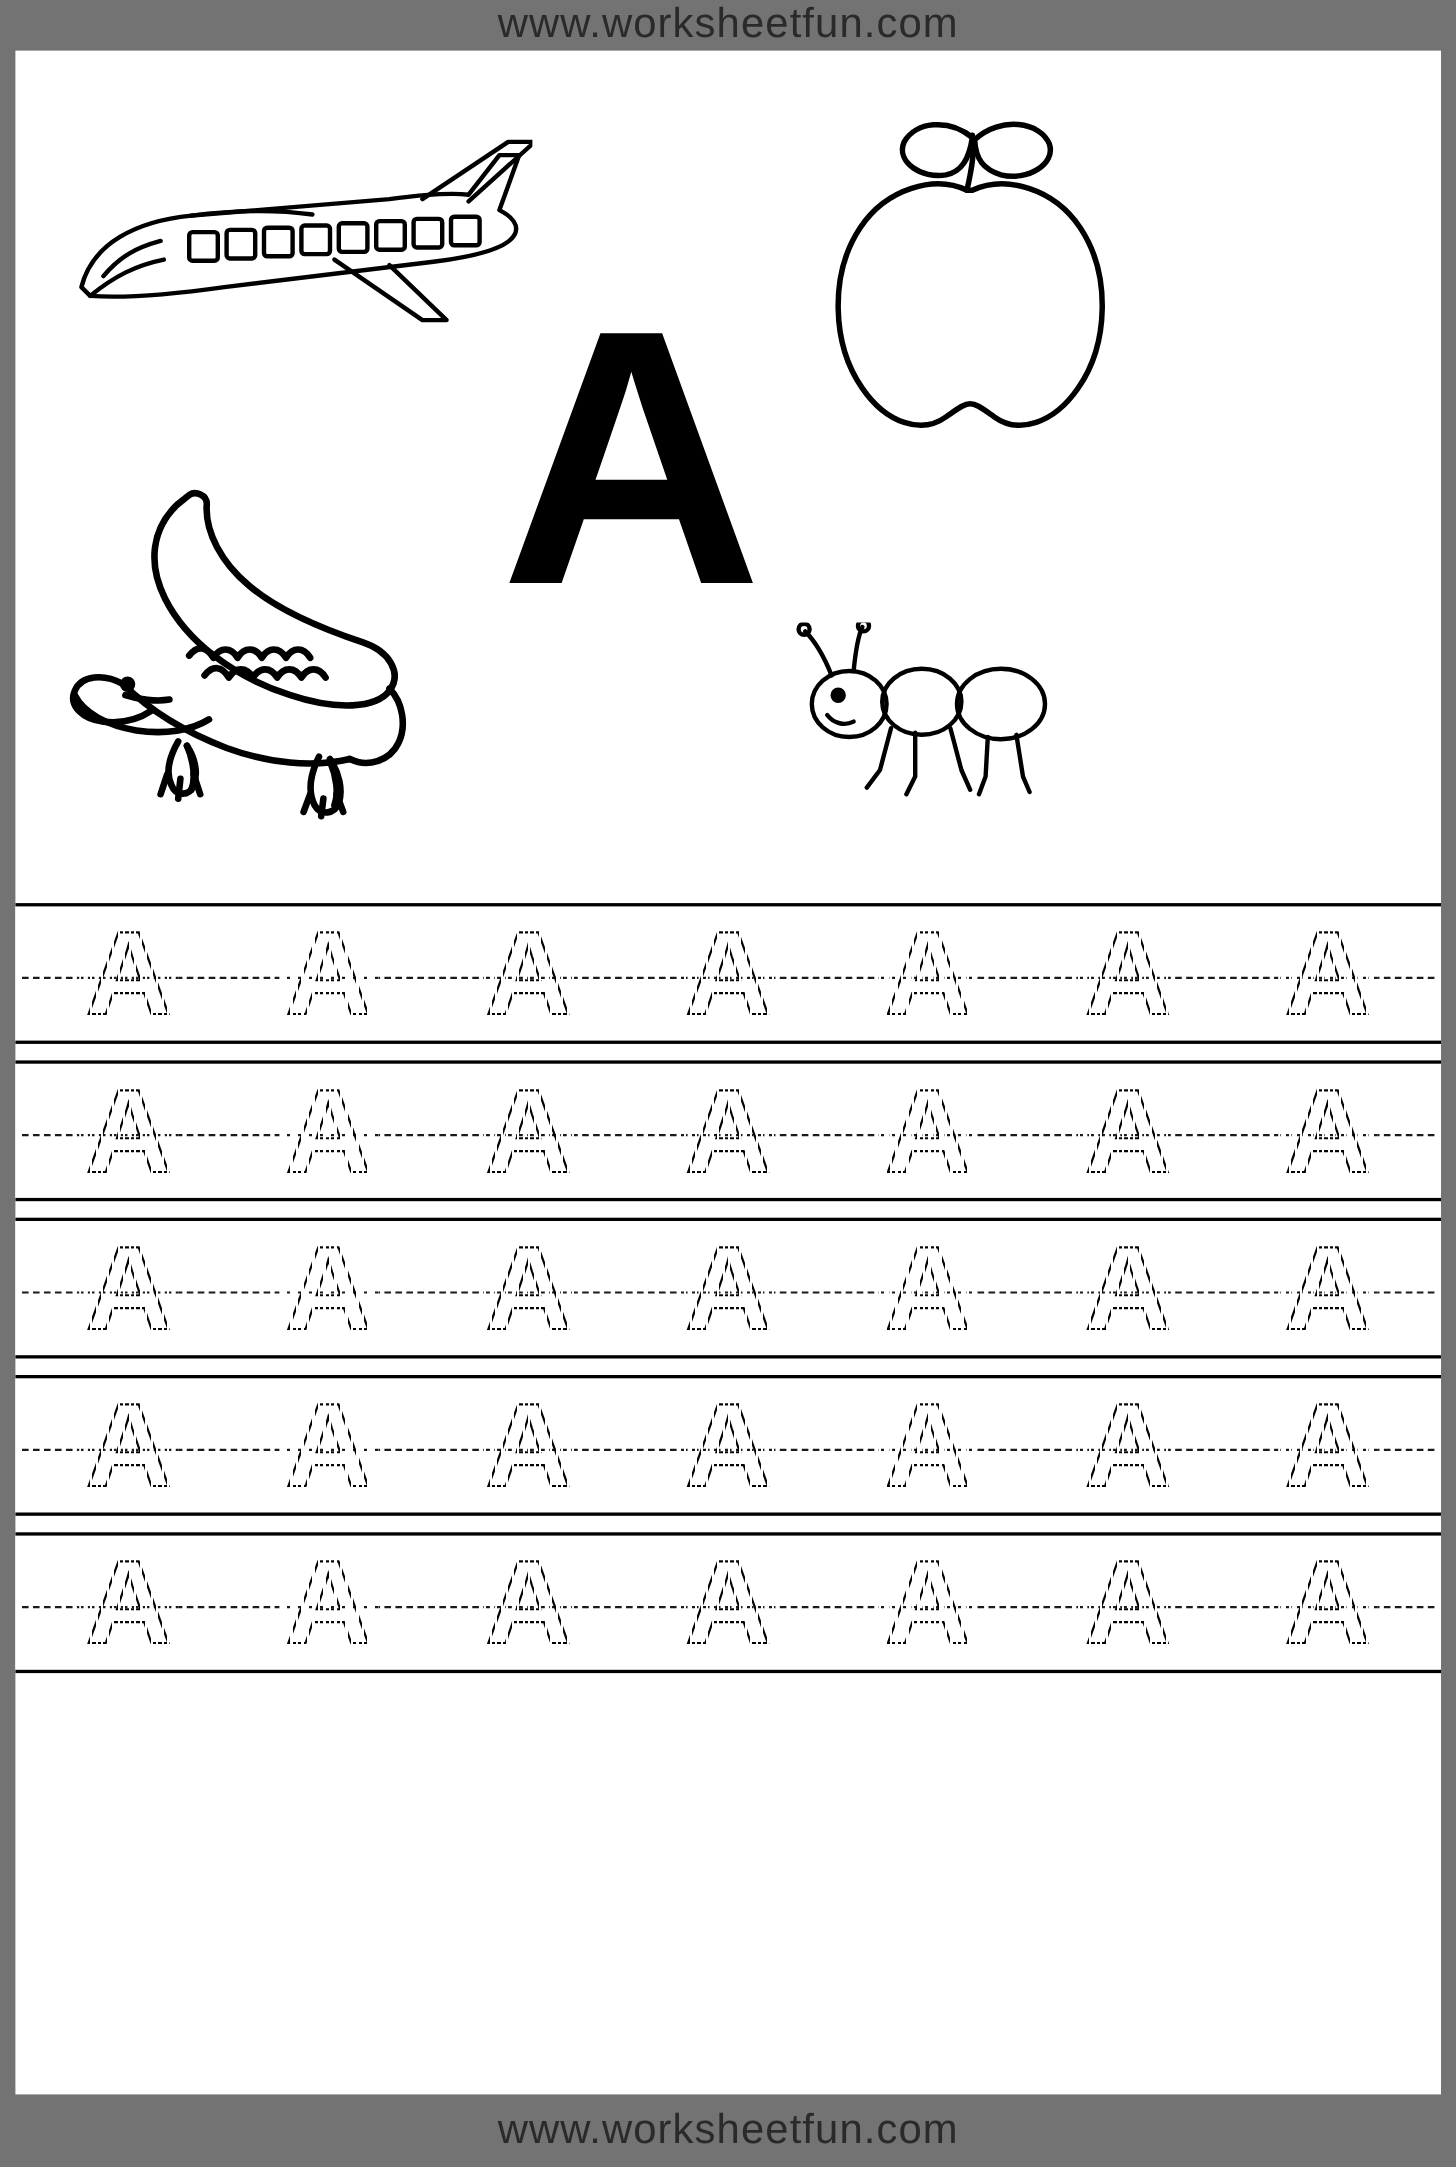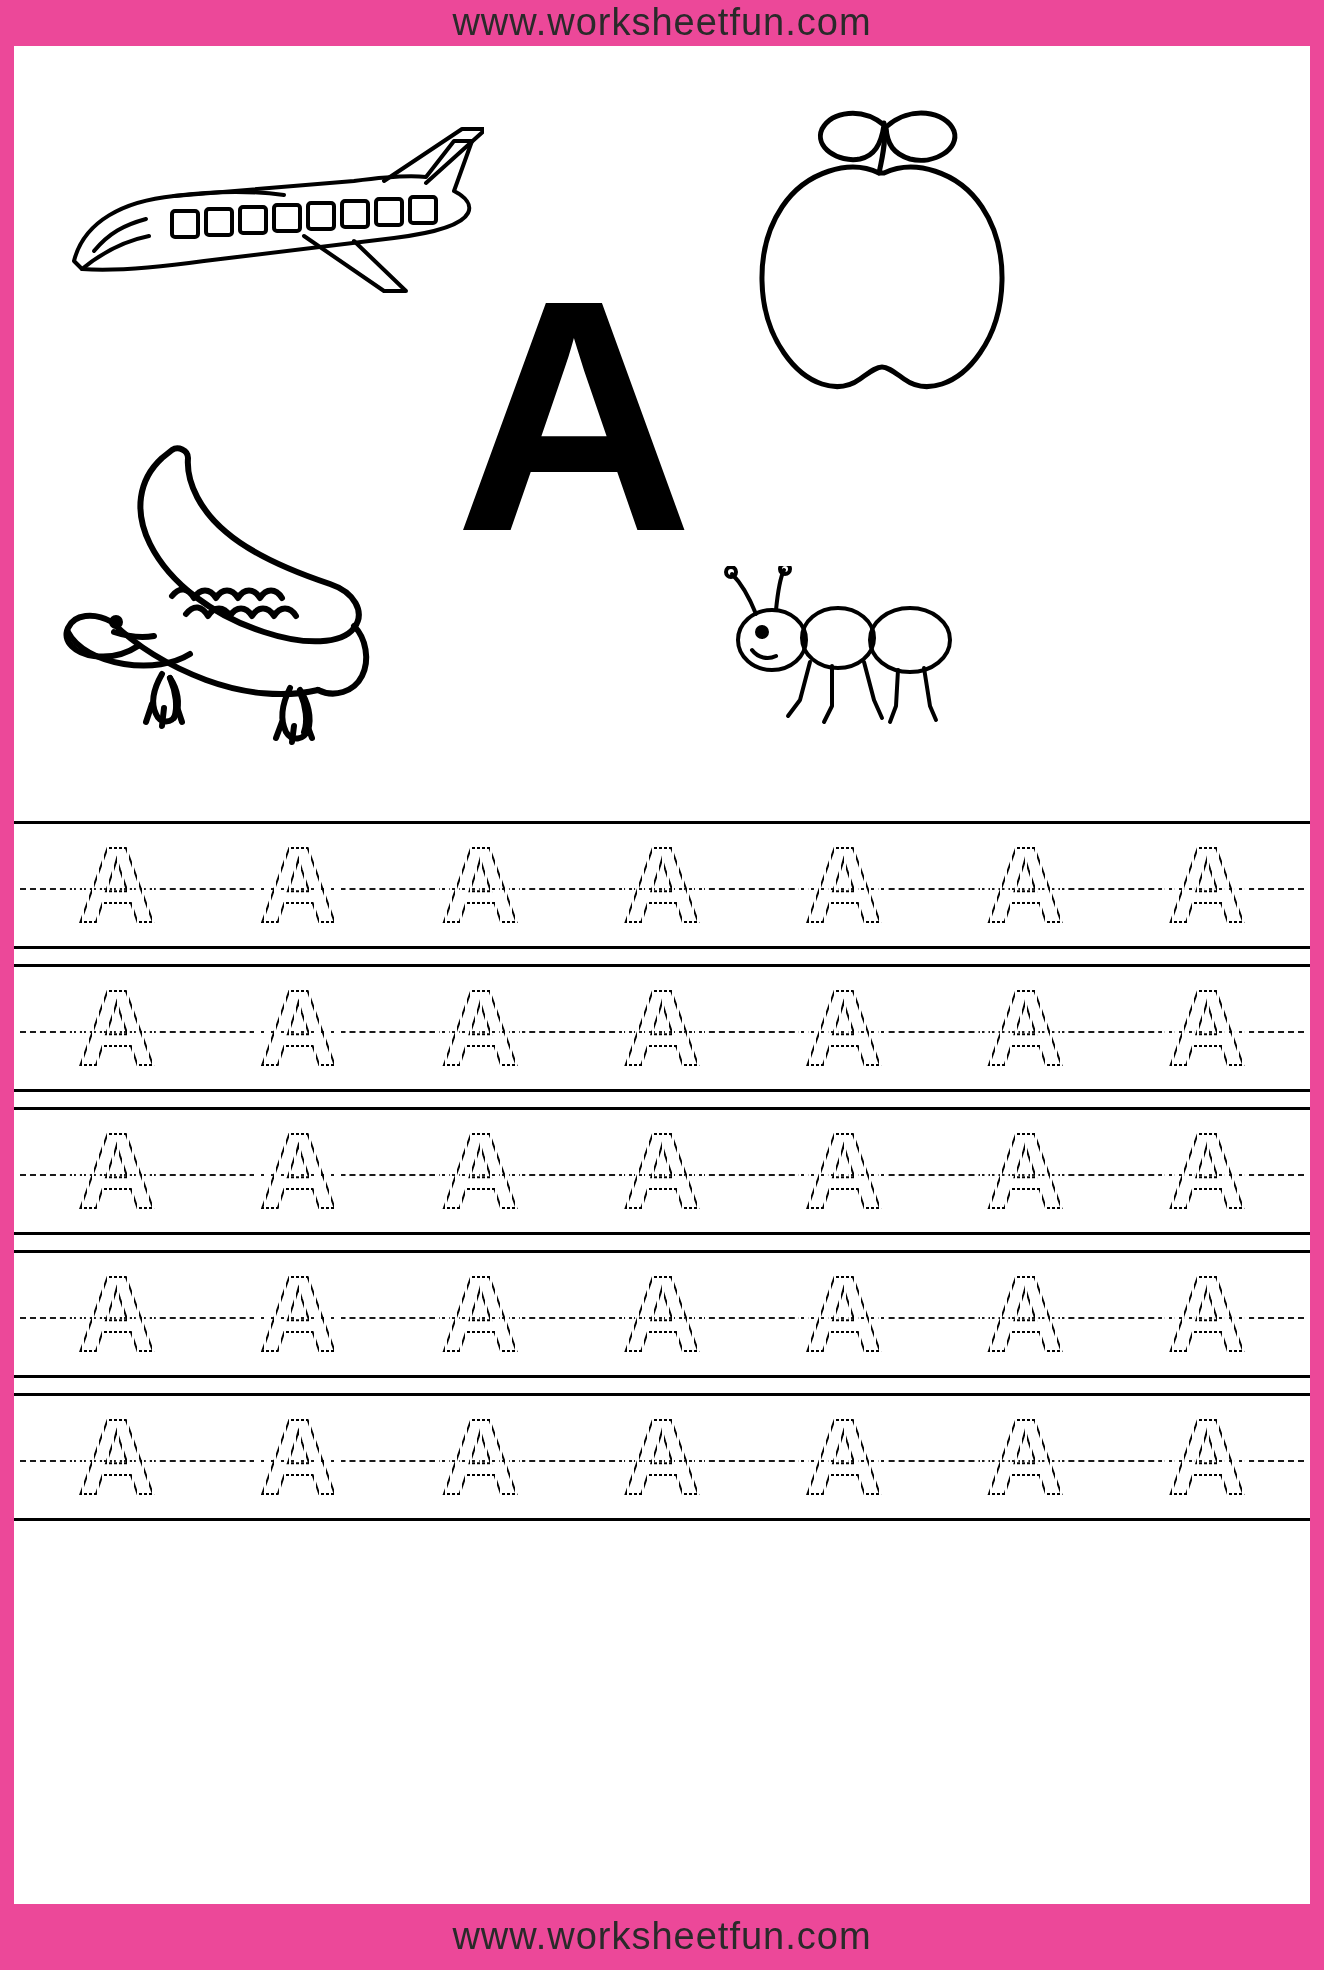--- a/index.html
+++ b/index.html
@@ -13,21 +13,21 @@
     font-family: "Liberation Sans", sans-serif;
     overflow: hidden;
     position: relative;
   }
 
   .page {
     position: absolute;
     left: 0; top: 0;
     width: 1324px;
     height: 1970px;
-    background: #ec4899;
+    background: #737373;
   }
 
   .watermark-top {
     position: absolute;
     top: 0px;
     left: 0;
     width: 1324px;
     height: 48px;
     text-align: center;
     color: #2a2a2a;

